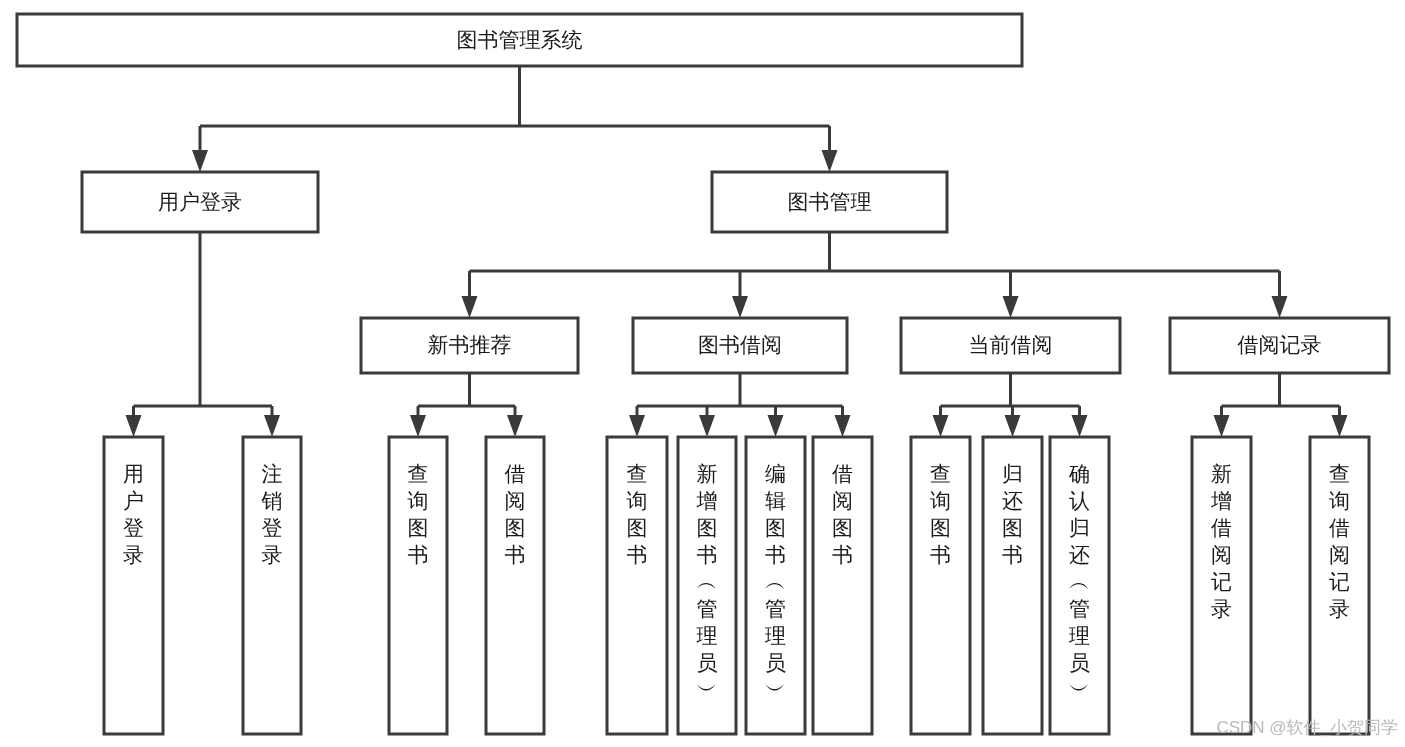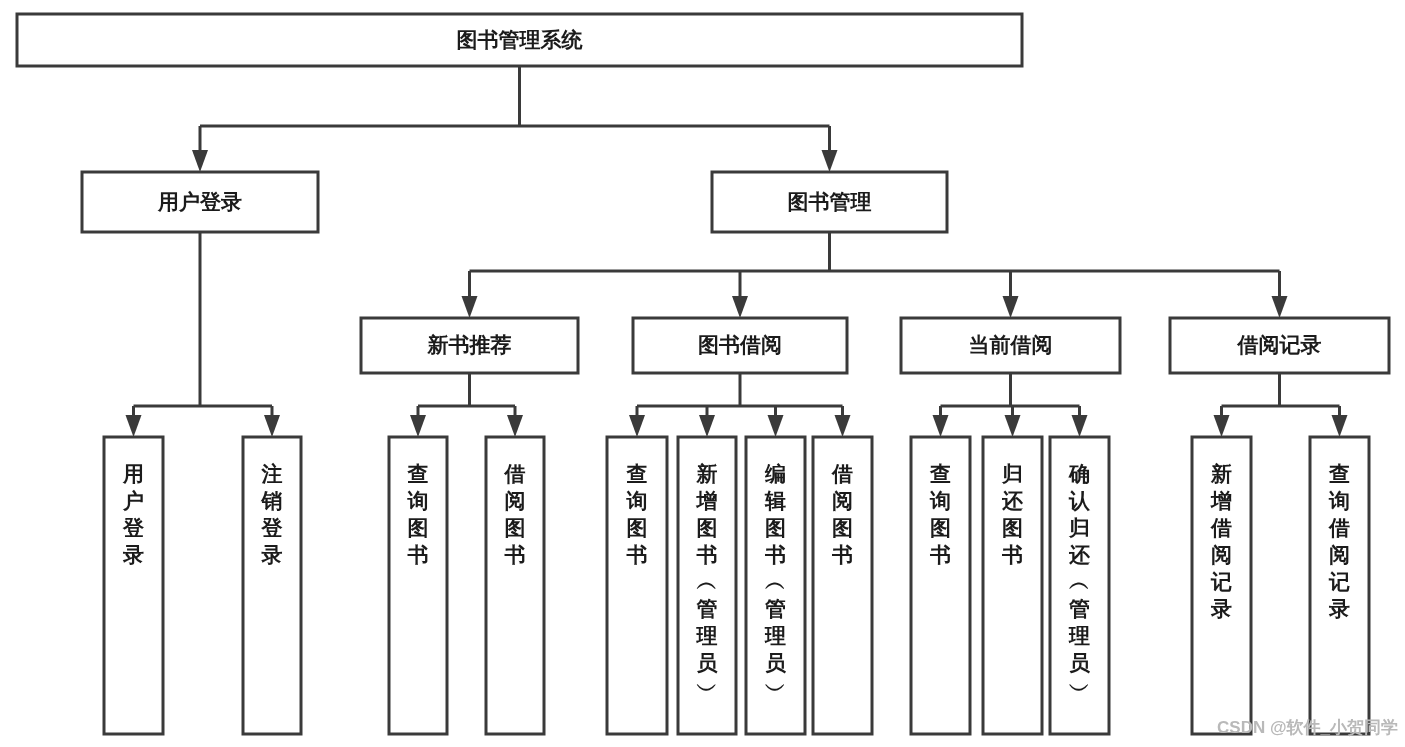--- a/index.html
+++ b/index.html
@@ -10,21 +10,20 @@
   body {
     width: 1405px;
     height: 747px;
     font-family: "Liberation Sans", "DejaVu Sans", sans-serif;
     overflow: hidden;
   }
   #diagram-root {
     position: relative;
     width: 1405px;
     height: 747px;
-    font-weight: bold;
   }
   svg#tree-svg {
     position: absolute;
     left: 0;
     top: 0;
     width: 1405px;
     height: 747px;
   }
   .node-box {
     fill: #ffffff;

